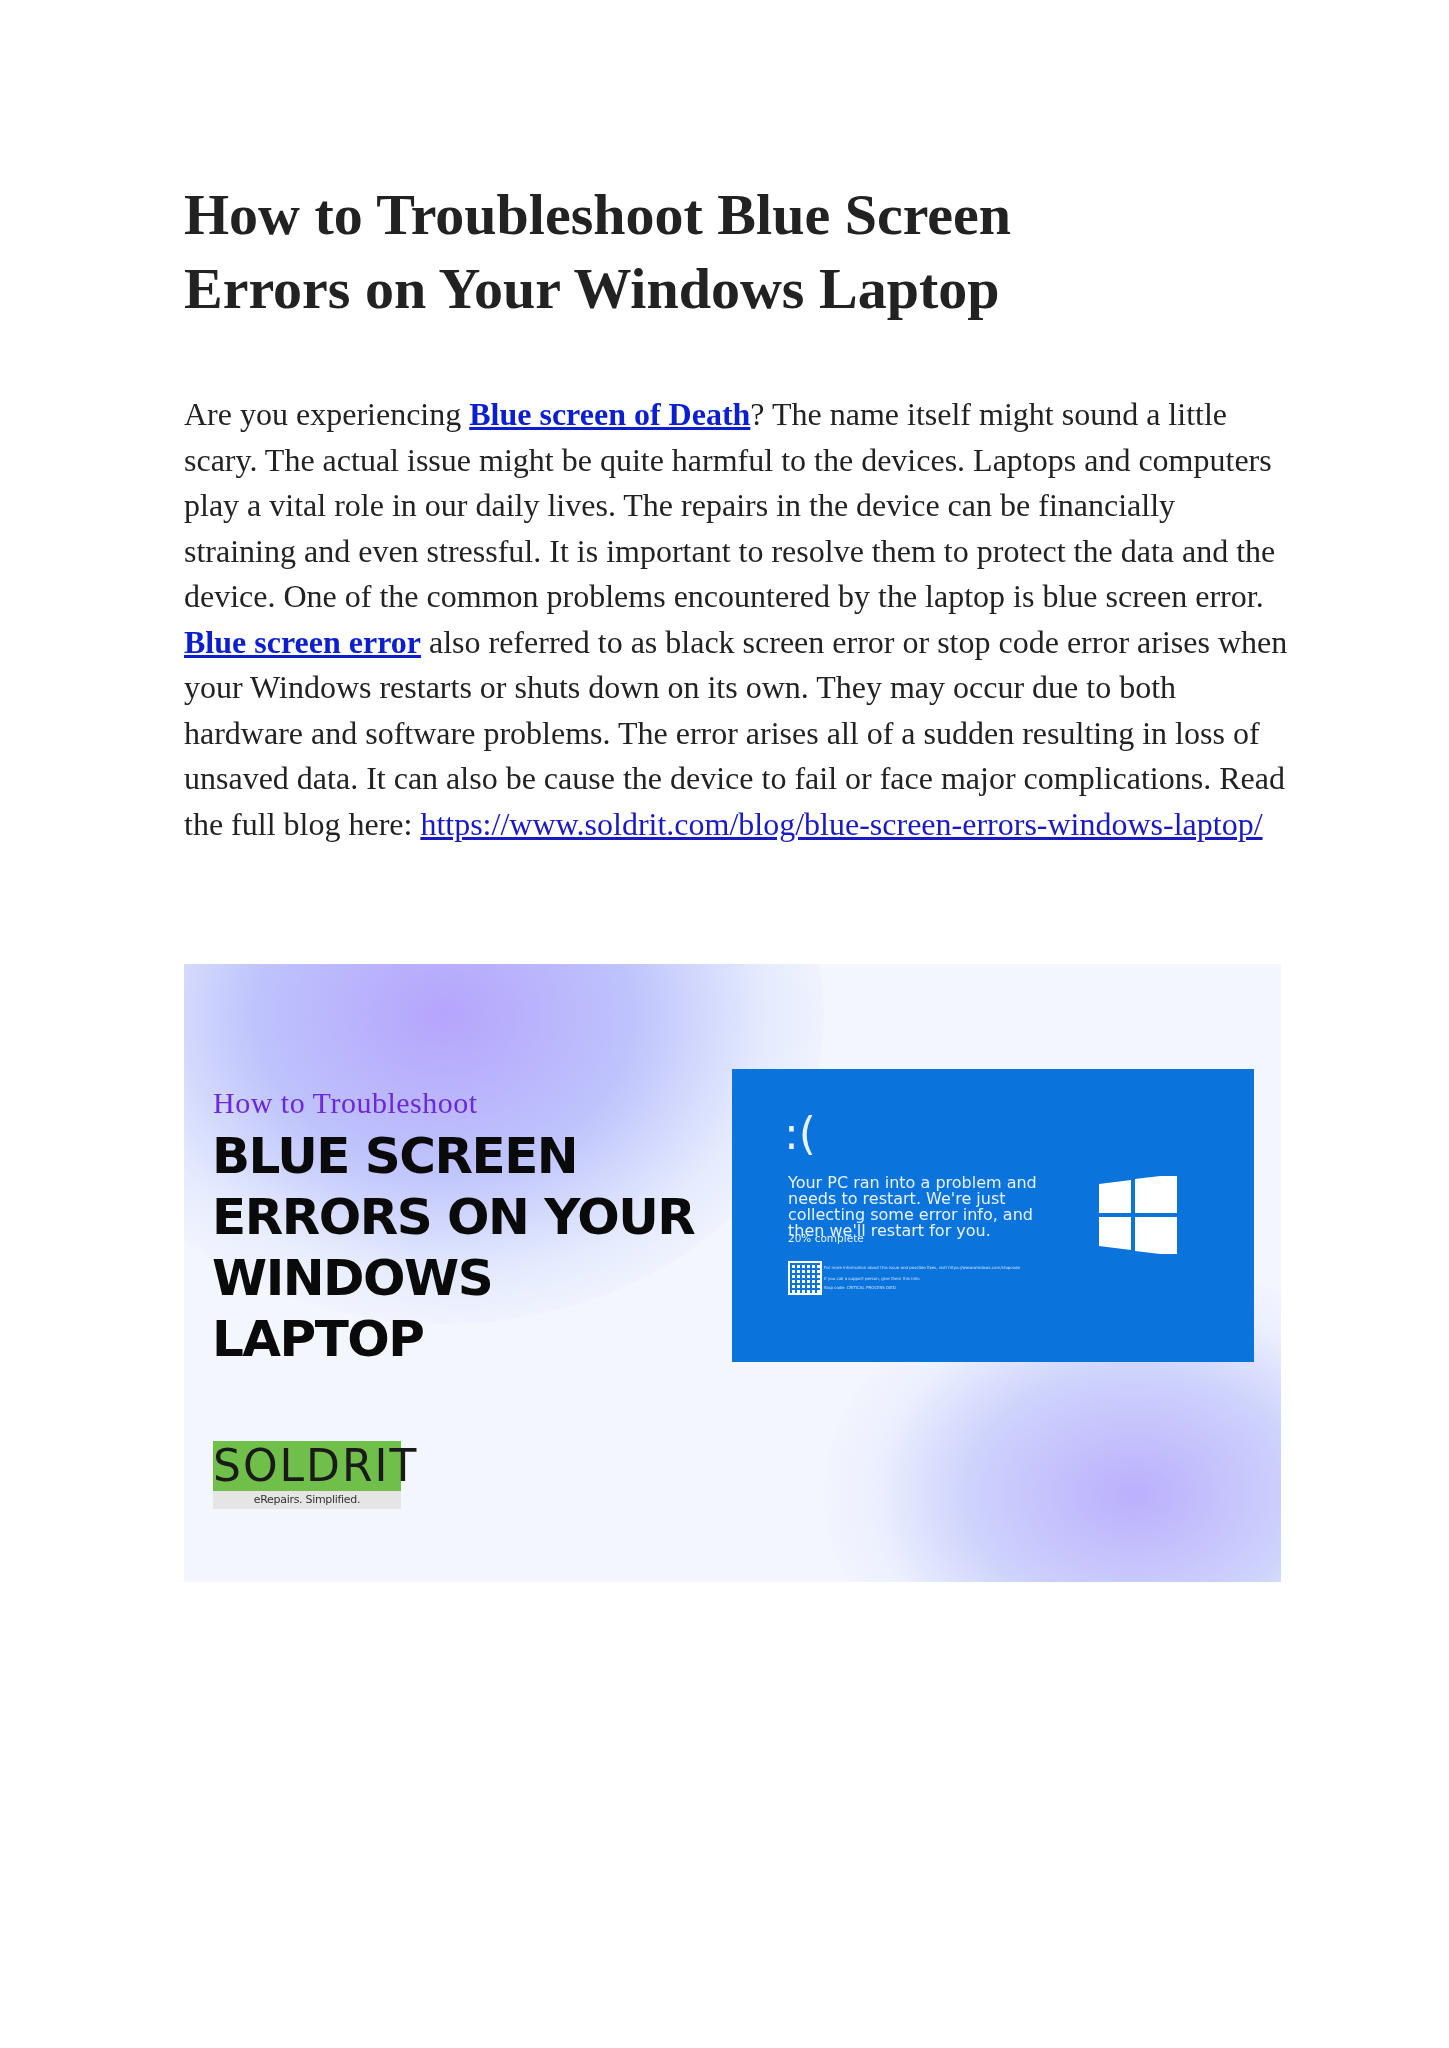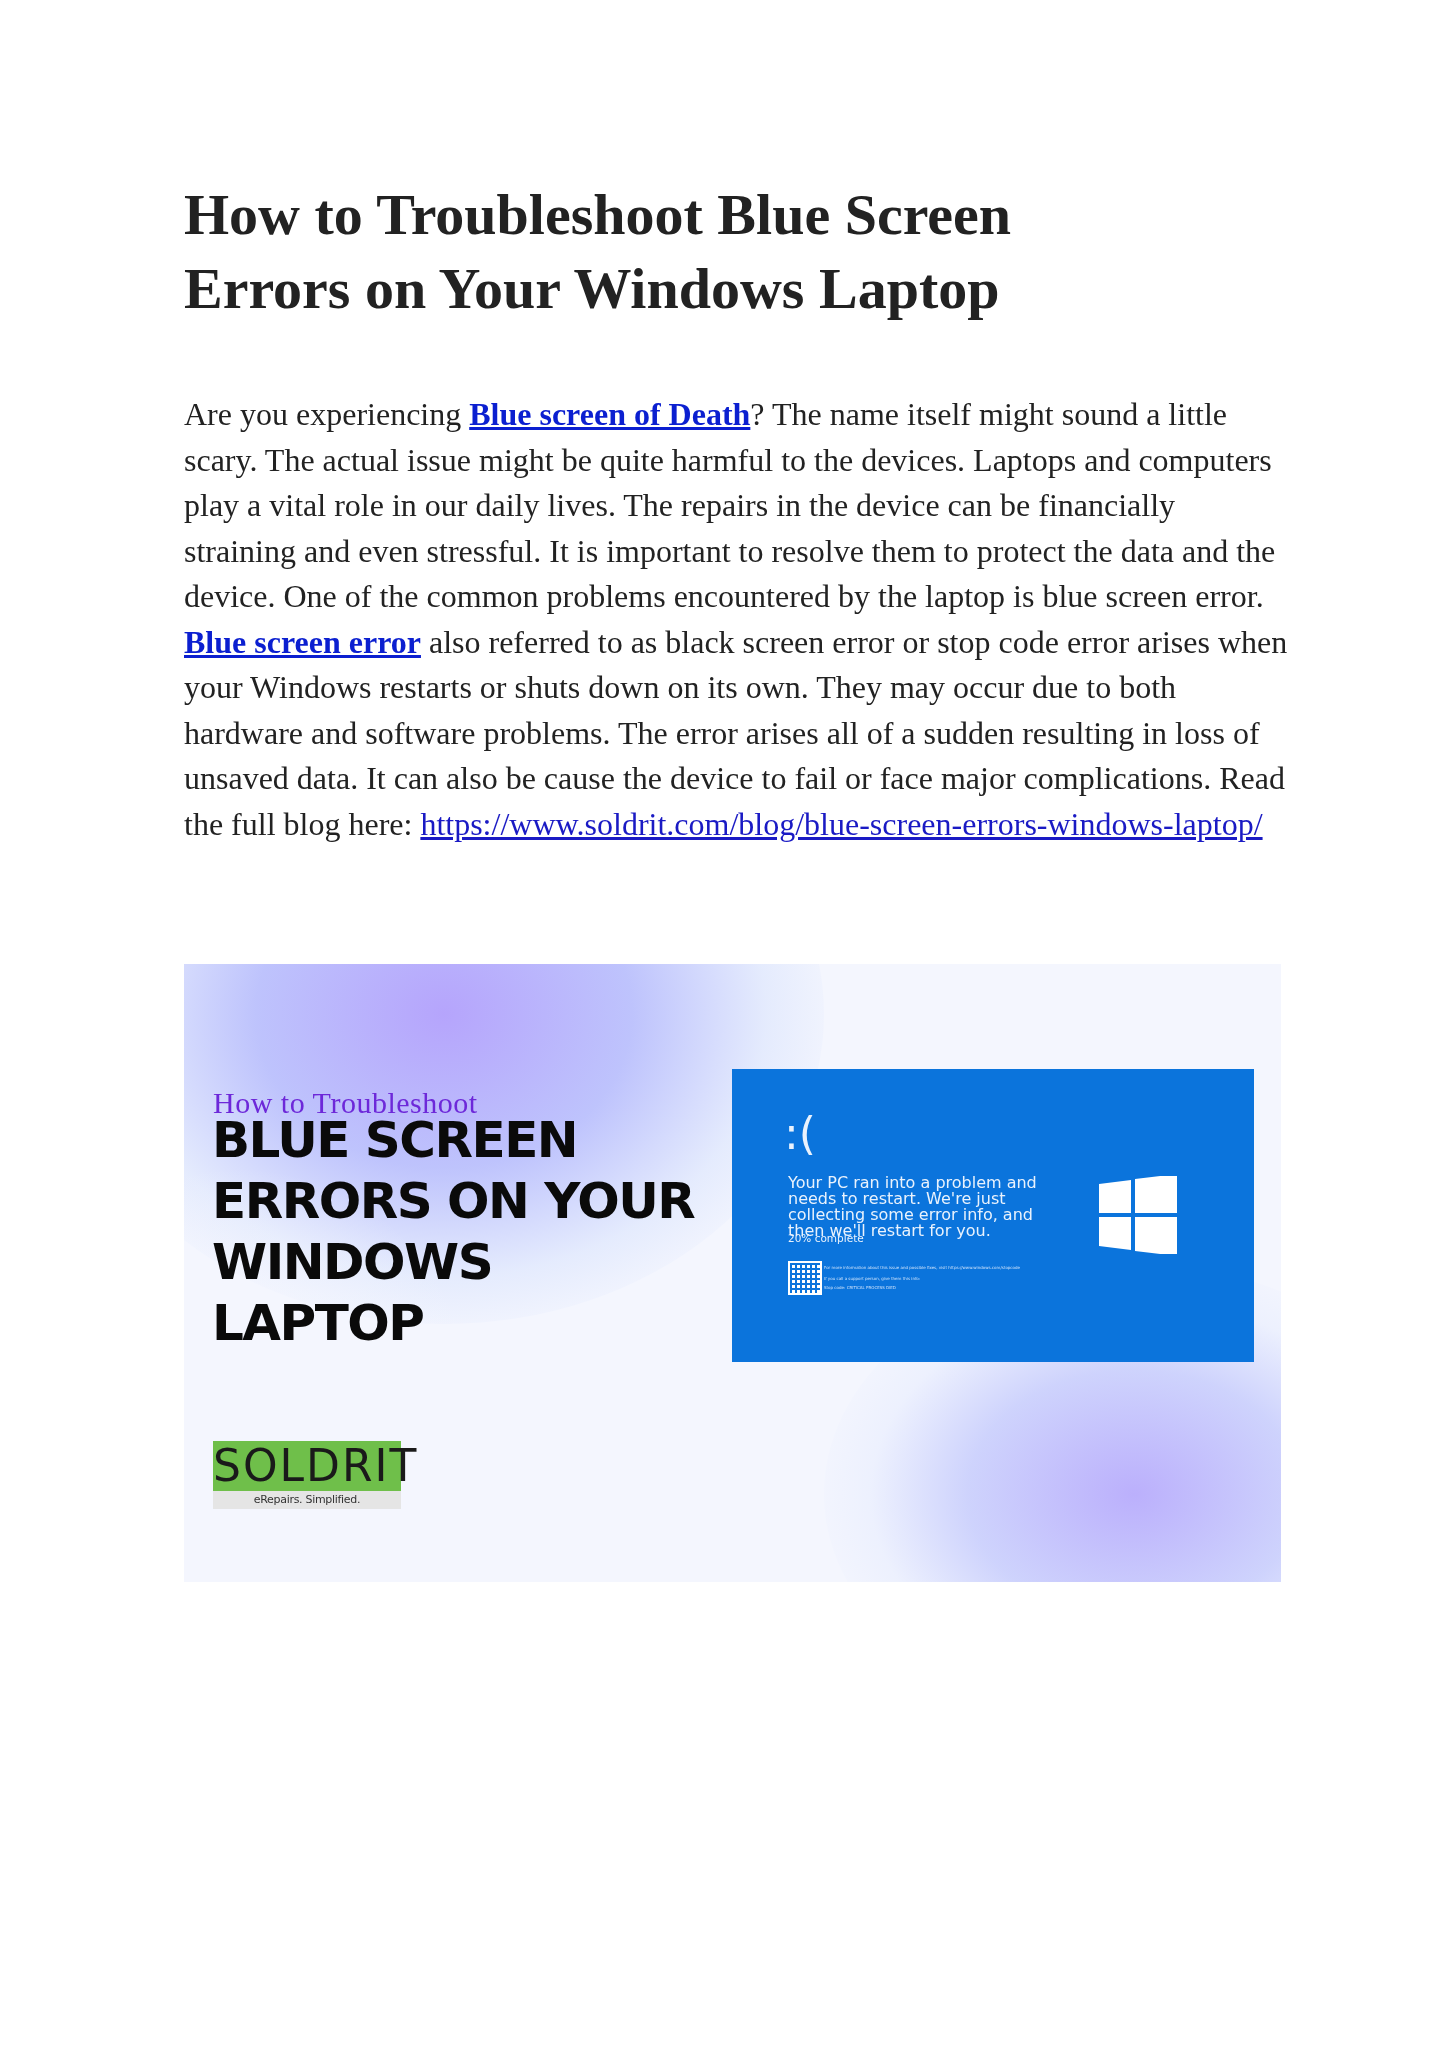--- a/index.html
+++ b/index.html
@@ -40,21 +40,21 @@
     border-radius: 50%;
     background: radial-gradient(ellipse at center, rgba(244,246,254,0.9) 0%, rgba(244,246,254,0) 70%);
   }
 
   .banner-subtitle {
     position: absolute; left: 29px; top: 122px;
     font-family: Liberation Serif, serif; font-size: 30px; color: #6d28d9;
     letter-spacing: 0.5px;
   }
   .banner-headline {
-    position: absolute; left: 28px; top: 146px; width: 520px;
+    position: absolute; left: 28px; top: 162px; width: 520px;
     font-family: "DejaVu Sans", sans-serif; font-weight: bold;
     font-size: 50px; line-height: 61px; color: #0a0a0a; letter-spacing: -1.5px;
   }
   .banner-headline div { white-space: nowrap; }
 
   .bsod {
     position: absolute; left: 548px; top: 105px; width: 522px; height: 293px;
     background: #0b74dc; color: #e9f2fd; font-family: "DejaVu Sans", sans-serif;
   }
   .bsod .face { position: absolute; left: 52px; top: 40px; font-size: 44px; line-height: 50px; }

